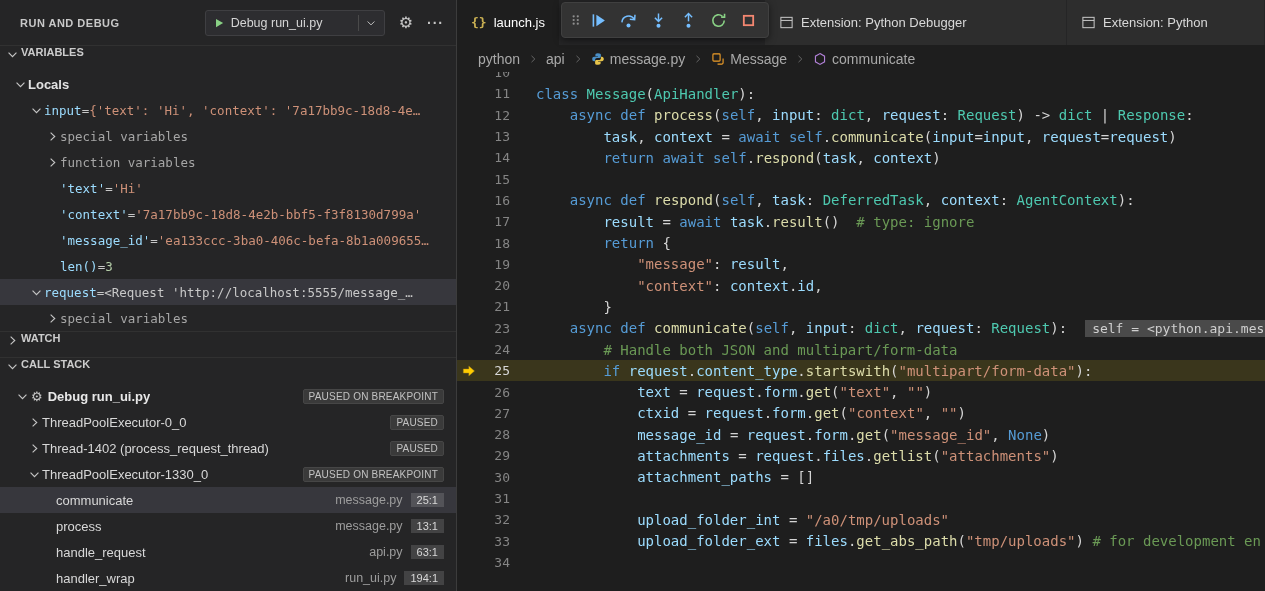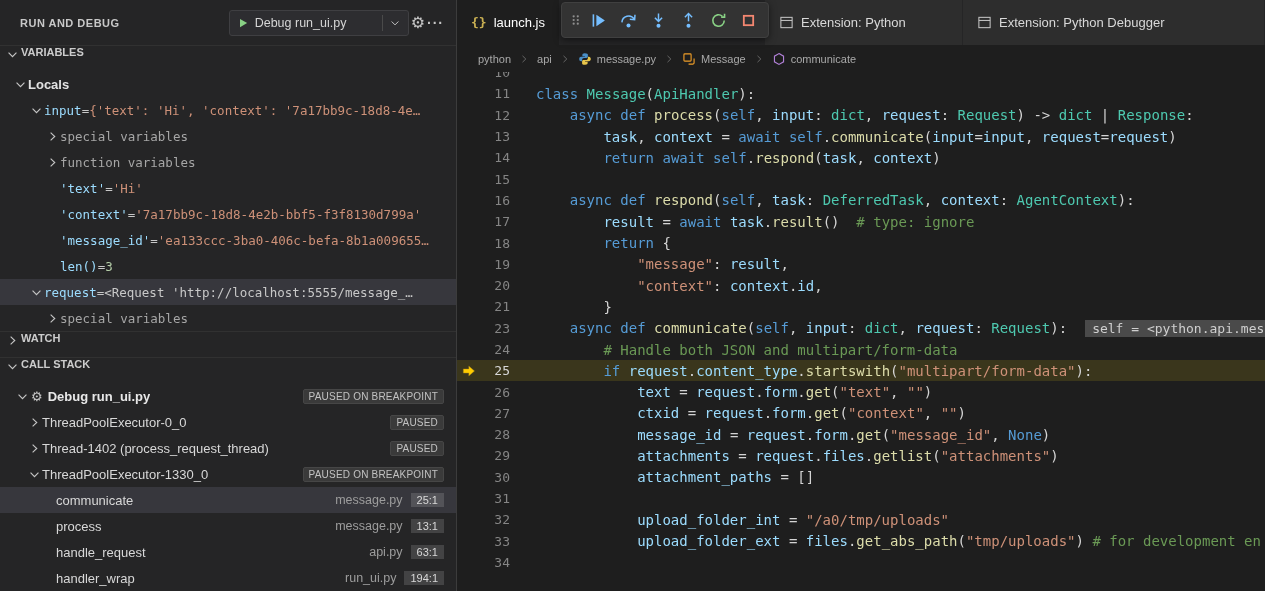--- a/index.html
+++ b/index.html
@@ -2,21 +2,21 @@
 <html><head>
 <meta charset="utf-8">
 <style>
   *{margin:0;padding:0;box-sizing:border-box}
   html,body{background:#181818}
   body{font-family:"Liberation Sans",sans-serif;-webkit-font-smoothing:antialiased}
   .app{width:1265px;height:591px;display:flex;background:#1e1e1e;color:#ccc;overflow:hidden;font-size:13px;position:relative}
 
   
   .sidebar{width:457px;flex:none;background:#252526;border-right:1px solid #3c3c3c;display:flex;flex-direction:column;overflow:hidden}
-  .panel-header{height:45px;flex:none;display:flex;align-items:center;padding:0 12px 0 20px;gap:2px}
+  .panel-header{height:45px;flex:none;display:flex;align-items:center;padding:0 12px 0 20px;gap:14px}
   .panel-title{font-size:11px;font-weight:700;letter-spacing:.5px;color:#c8c8c8;white-space:nowrap}
   .cfg{margin-left:auto;width:180px;height:26px;background:#2d2d30;border:1px solid #3f3f42;border-radius:3px;display:flex;align-items:center;padding:0 7px;gap:6px;cursor:pointer}
   .cfg-play{color:#89d185;display:flex}
   .cfg-label{flex:1;font-size:12.5px;color:#d6d6d6;white-space:nowrap;overflow:hidden}
   .cfg-dd{border-left:1px solid #4a4a4a;padding-left:6px;color:#c5c5c5;display:flex;align-items:center;height:16px}
   .hicon{color:#c5c5c5;font-size:16px;cursor:pointer;line-height:1}
   .hicon.dots{font-weight:700;letter-spacing:1px;font-size:14px}
 
   .section-header{height:26px;flex:none;display:flex;align-items:flex-start;gap:1px;padding-left:4px;font-size:11px;font-weight:700;color:#cccccc;border-top:1px solid #313131;cursor:pointer}
   .tw{width:16px;height:16px;flex:none;color:#c5c5c5;display:flex;align-items:center;justify-content:center}
@@ -54,21 +54,21 @@
   .json-icon{color:#cbb153;font-weight:700;font-family:"DejaVu Sans Mono",monospace;font-size:13px}
   .ext-icon{display:flex}
   .tab-spacer{flex:none;width:205px;display:flex;align-items:center;justify-content:flex-end;padding-right:6px}
   .scroll-chev{color:#cfcfcf;display:flex;cursor:pointer}
 
   .dbg-toolbar{position:absolute;left:104px;top:2px;height:36px;background:#333333;border:1px solid #404040;border-radius:4px;display:flex;align-items:center;padding:0 5px;gap:1px;box-shadow:0 2px 7px rgba(0,0,0,.5);z-index:5}
   .drag{width:16px;height:28px;display:flex;align-items:center;justify-content:center;cursor:grab;color:#8f8f8f}
   .dbg-btn{width:29px;height:29px;display:flex;align-items:center;justify-content:center;border-radius:4px;cursor:pointer}
   .dbg-btn svg{width:17px;height:17px}
 
-  .breadcrumbs{height:27px;flex:none;display:flex;align-items:center;gap:7px;padding-left:21px;font-size:11px;color:#a9a9a9;background:#1e1e1e}
+  .breadcrumbs{height:27px;flex:none;display:flex;align-items:center;gap:7px;padding-left:21px;font-size:14px;color:#a9a9a9;background:#1e1e1e}
   .crumb{display:flex;align-items:center;gap:5px;cursor:pointer}
   .crumb svg{width:14px;height:14px}
   .crumb-sep{color:#6e6e6e;font-size:11px;display:flex}
 
   .editor{flex:1;overflow:hidden;position:relative;background:#1e1e1e;cursor:text}
   #code{margin-top:-10px}
   .cl{height:21.3px;display:flex;align-items:center;width:100%}
   .cl.current{background:#3a361c}
   .cl .marker{width:23px;flex:none;display:flex;align-items:center;justify-content:center}
   .cl .num{width:30px;flex:none;text-align:right;color:#858585;font-family:"DejaVu Sans Mono",monospace;font-size:13px}
@@ -299,37 +299,37 @@
         <span class="json-icon">{}</span>
         <span>launch.js</span>
       </div>
       <div class="tab-spacer">
         <span class="scroll-chev">
           <svg width="14" height="14" viewBox="0 0 16 16">
               <path d="M10 3.5L5.5 8l4.5 4.5" fill="none" stroke="currentColor" stroke-width="1.4"></path>
             </svg>
         </span>
       </div>
+      <div class="tab ext2">
+        <span class="ext-icon">
+          <svg width="15" height="15" viewBox="0 0 16 16">
+              <rect x="2" y="2.5" width="12" height="11" fill="none" stroke="#c5c5c5" stroke-width="1.1"></rect>
+              <path d="M2 5.8h12" stroke="#c5c5c5" stroke-width="1.1"></path>
+            </svg>
+        </span>
+        <span>Extension: Python Debugger</span>
+      </div>
       <div class="tab ext1">
         <span class="ext-icon">
           <svg width="15" height="15" viewBox="0 0 16 16">
               <rect x="2" y="2.5" width="12" height="11" fill="none" stroke="#c5c5c5" stroke-width="1.1"></rect>
               <path d="M2 5.8h12" stroke="#c5c5c5" stroke-width="1.1"></path>
             </svg>
         </span>
         <span>Extension: Python</span>
-      </div>
-      <div class="tab ext2">
-        <span class="ext-icon">
-          <svg width="15" height="15" viewBox="0 0 16 16">
-              <rect x="2" y="2.5" width="12" height="11" fill="none" stroke="#c5c5c5" stroke-width="1.1"></rect>
-              <path d="M2 5.8h12" stroke="#c5c5c5" stroke-width="1.1"></path>
-            </svg>
-        </span>
-        <span>Extension: Python Debugger</span>
       </div>
 
       <div class="dbg-toolbar">
         <span class="drag">
           <svg width="11" height="16" viewBox="0 0 12 16">
               <g fill="currentColor">
                 <circle cx="4" cy="4" r="1.2"></circle>
                 <circle cx="8.5" cy="4" r="1.2"></circle>
                 <circle cx="4" cy="8" r="1.2"></circle>
                 <circle cx="8.5" cy="8" r="1.2"></circle>

